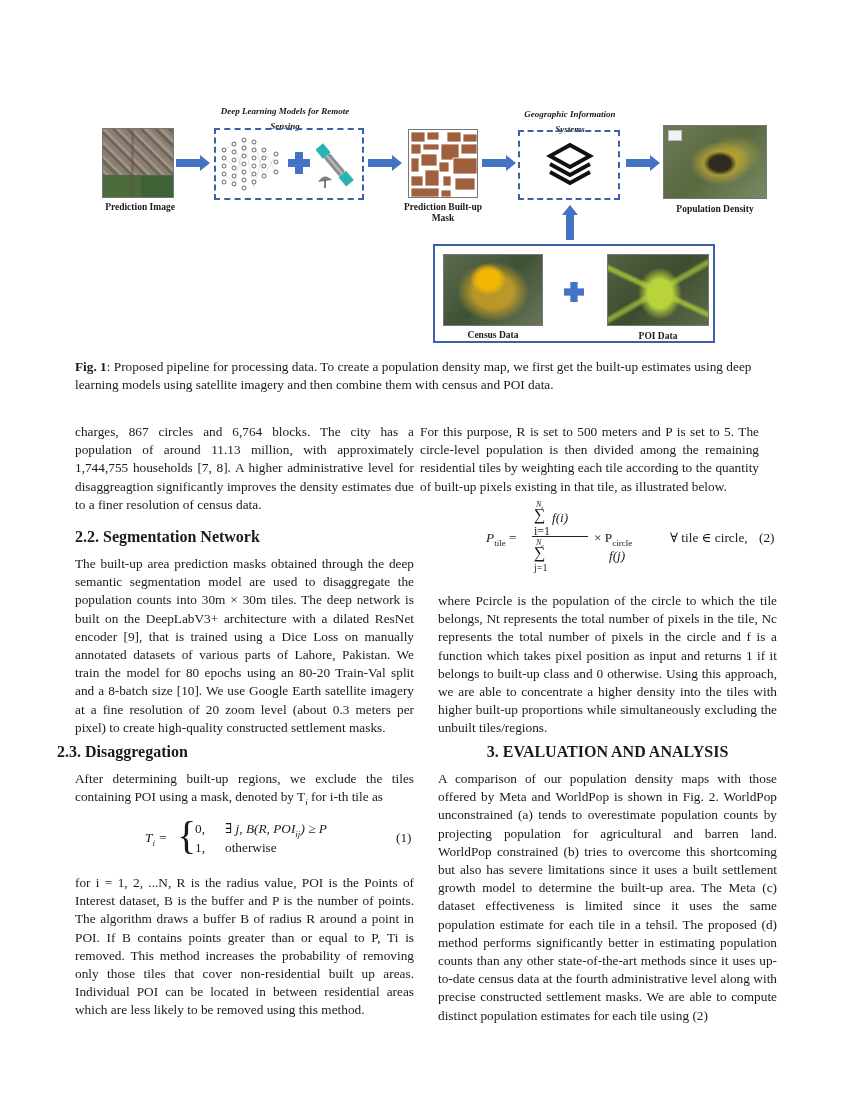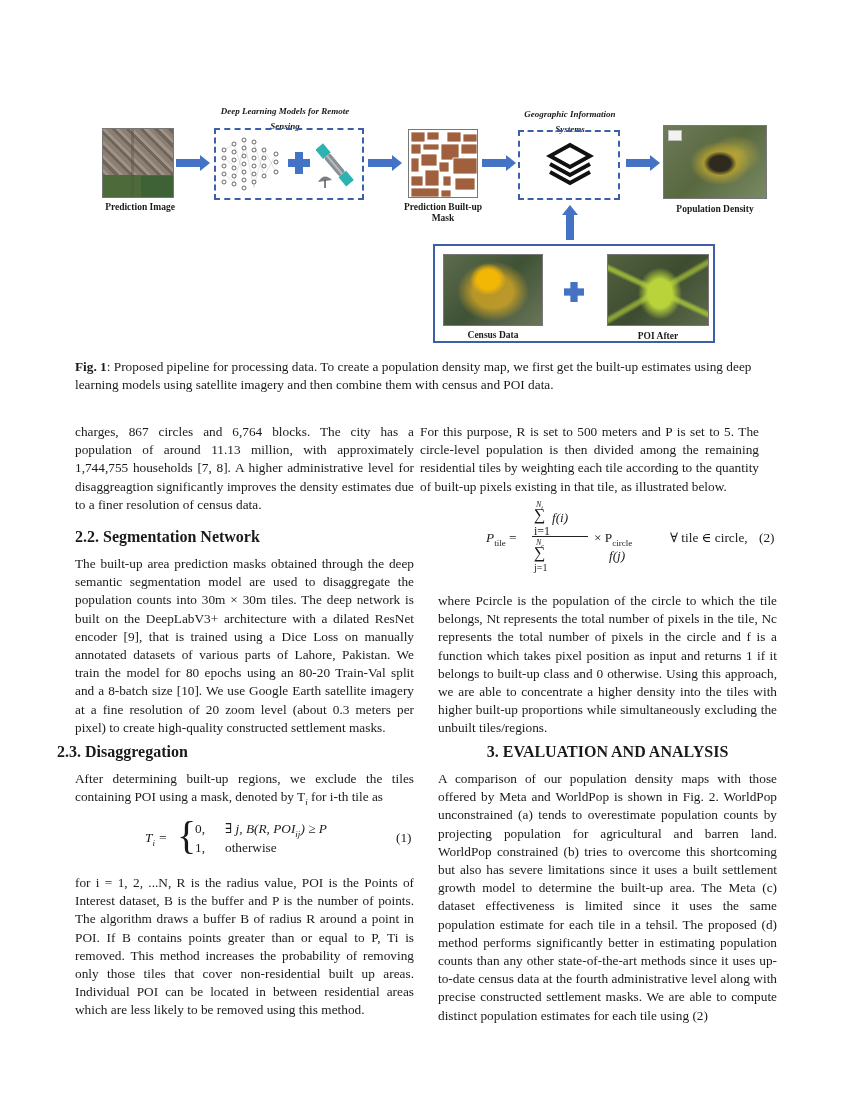--- a/index.html
+++ b/index.html
@@ -175,21 +175,21 @@
     <svg class="abs" style="left:129px;top:36px;" width="20" height="20" viewBox="0 0 22 22">
       <rect x="7" y="0" width="8" height="22" fill="#4472c4"></rect>
         <rect x="0" y="7" width="22" height="8" fill="#4472c4"></rect>
     </svg>
     <div class="abs img-frame" style="left:172px;top:8px;width:102px;height:72px;background:
          radial-gradient(ellipse 22px 26px at 52% 55%, #b8d43a 0 55%, rgba(0,0,0,0) 100%),
          linear-gradient(25deg, rgba(0,0,0,0) 45%, rgba(184,212,58,.7) 48% 50%, rgba(0,0,0,0) 53%),
          linear-gradient(-30deg, rgba(0,0,0,0) 45%, rgba(184,212,58,.6) 48% 50%, rgba(0,0,0,0) 53%),
          linear-gradient(135deg,#53613f,#3d4c30 50%,#5e6b4c);"></div>
     <div class="abs fig-label" style="left:8px;top:84px;width:100px;">Census Data</div>
-    <div class="abs fig-label" style="left:172px;top:85px;width:102px;">POI After</div>
+    <div class="abs fig-label" style="left:172px;top:85px;width:102px;">POI Data</div>
   </div>
 
   <div class="abs caption" style="left:75px;top:358px;width:705px;">
     <b>Fig. 1</b><span>: Proposed pipeline for processing data. To create a population density map, we first get the built-up estimates using deep learning models using satellite imagery and then combine them with census and POI data.</span>
   </div>
 </div>
 
 <div class="col" style="left:75px;top:423px;">
   <p>charges, 867 circles and 6,764 blocks. The city has a population of around 11.13 million, with approximately 1,744,755 households [7, 8]. A higher administrative level for disaggreagtion significantly improves the density estimates due to a finer resolution of census data.</p>
 </div>

